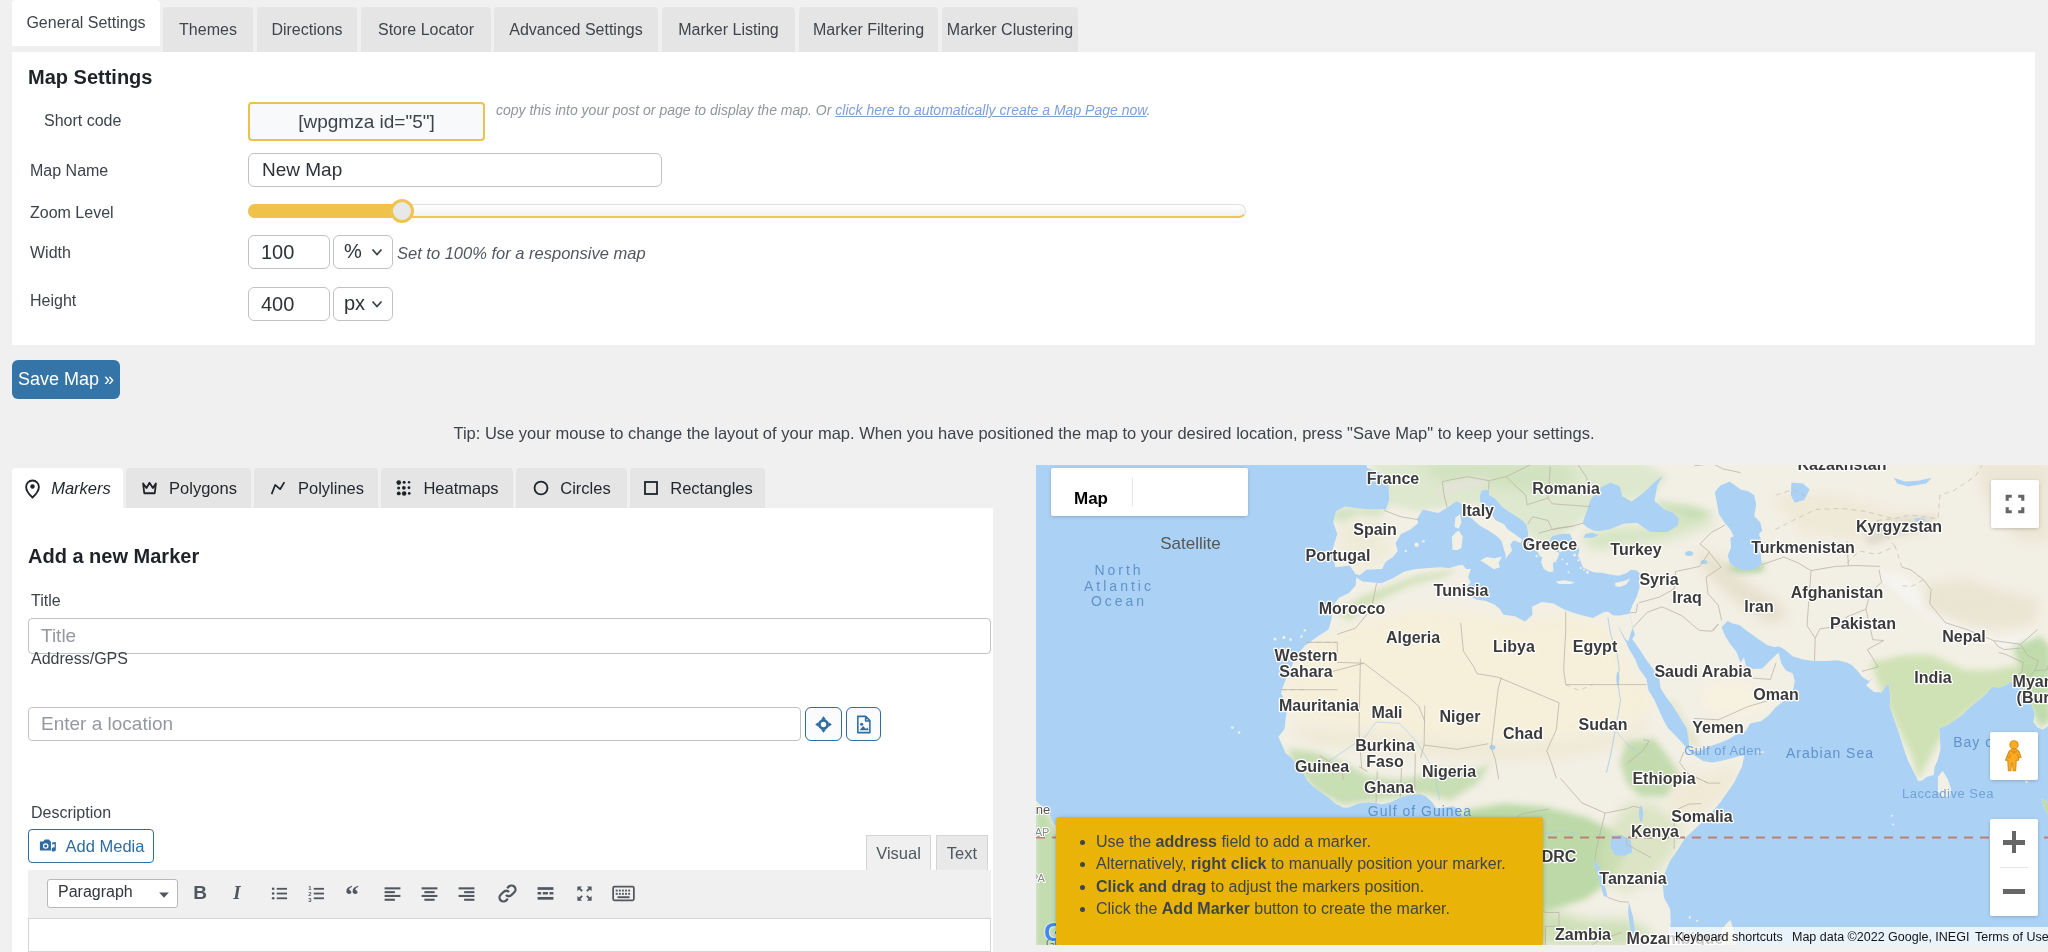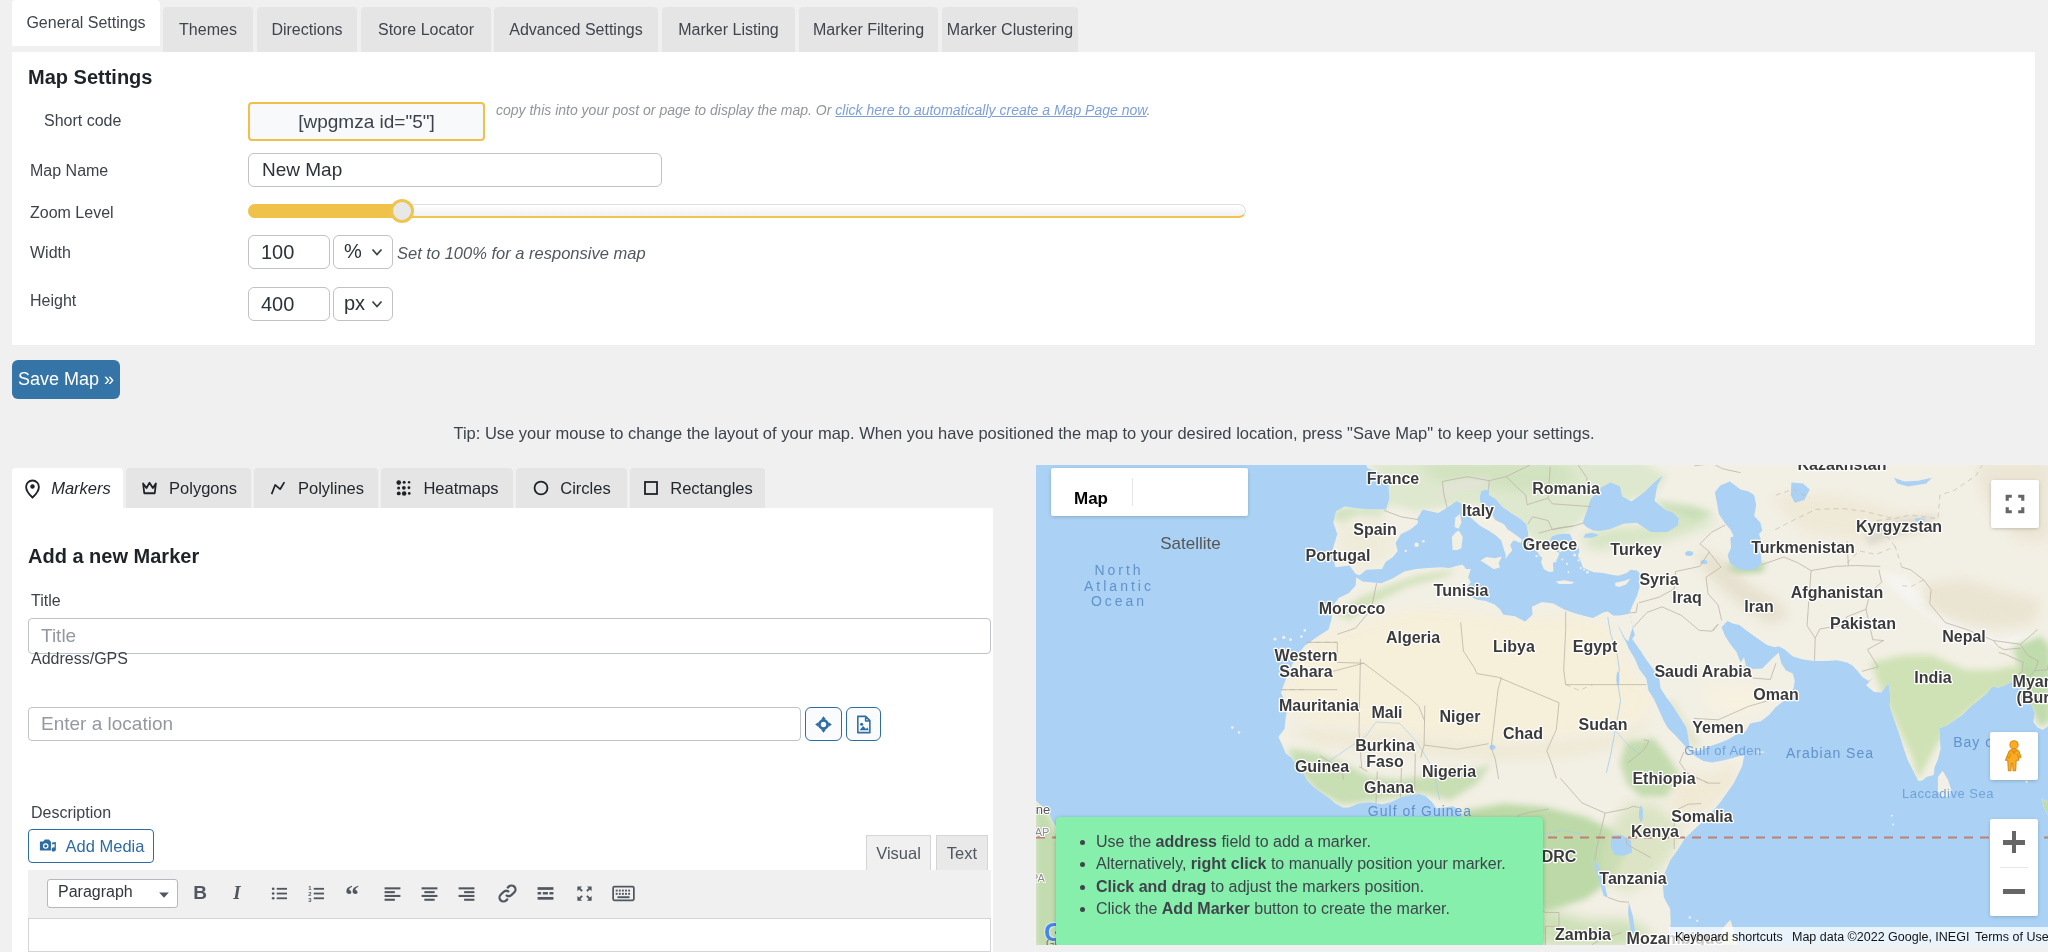--- a/index.html
+++ b/index.html
@@ -546,21 +546,21 @@
   <div class="abs" style="left:954px;top:354px;width:48px;height:48px;">
       <div style="position:absolute;left:13px;top:21px;width:22px;height:4.5px;background:#666;"></div>
       <div style="position:absolute;left:21.75px;top:12px;width:4.5px;height:22px;background:#666;"></div>
     </div>
   <div class="abs" style="left:964px;top:402px;width:28px;height:1px;background:#e6e6e6;"></div>
   <div class="abs" style="left:967px;top:424px;width:22px;height:4.5px;background:#666;"></div>
 
   <div class="abs" style="left:8px;top:452px;font-size:26px;letter-spacing:-1px;font-weight:bold;text-shadow:0 0 2px #fff,0 0 2px #fff;"><span style="color:#4285f4;">G</span><span style="color:#ea4335;">o</span><span style="color:#fbbc05;">o</span><span style="color:#4285f4;">g</span><span style="color:#34a853;">l</span><span style="color:#ea4335;">e</span></div>
   <div class="abs" style="left:10px;top:472px;font-size:11px;color:#777;">GO</div>
 
-  <div class="abs" style="left:20px;top:352px;width:487px;height:129px;background:#86efac;border-radius:4px;box-shadow:rgba(0,0,0,0.25) 0 1px 4px;">
+  <div class="abs" style="left:20px;top:352px;width:487px;height:129px;background:#eab308;border-radius:4px;box-shadow:rgba(0,0,0,0.25) 0 1px 4px;">
     <ul style="margin:14px 0 0 40px;font-size:16px;color:#3f454b;line-height:22.4px;list-style:disc;">
       <li>Use the <b>address</b> field to add a marker.</li>
       <li>Alternatively, <b>right click</b> to manually position your marker.</li>
       <li><b>Click and drag</b> to adjust the markers position.</li>
       <li>Click the <b>Add Marker</b> button to create the marker.</li>
     </ul>
   </div>
 
   <div class="abs" style="left:633px;top:462px;height:18px;right:0;background:rgba(255,255,255,0.72);"></div>
   <div class="abs" style="left:639px;top:464.5px;font-size:12.5px;color:#131313;">Keyboard shortcuts</div>

